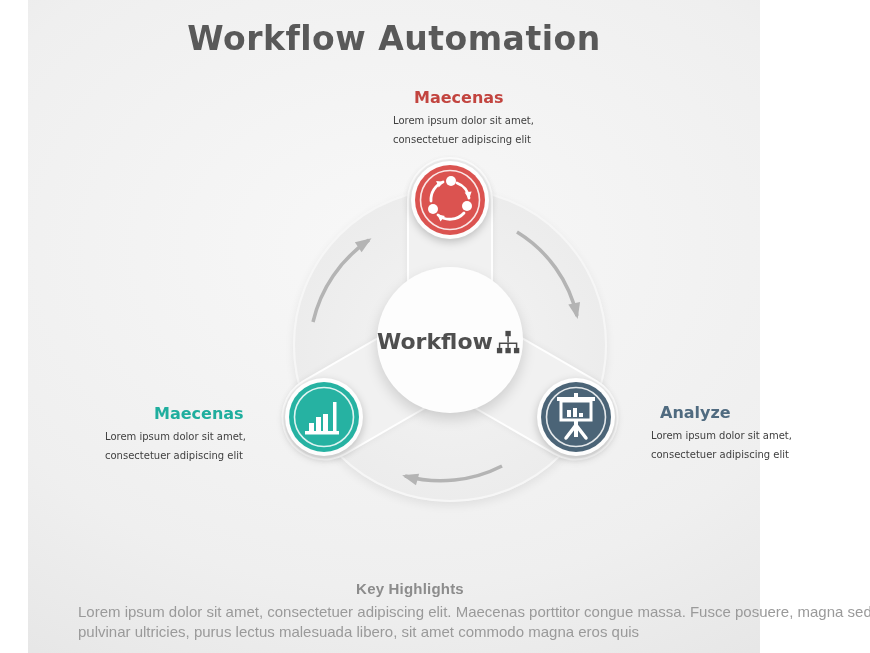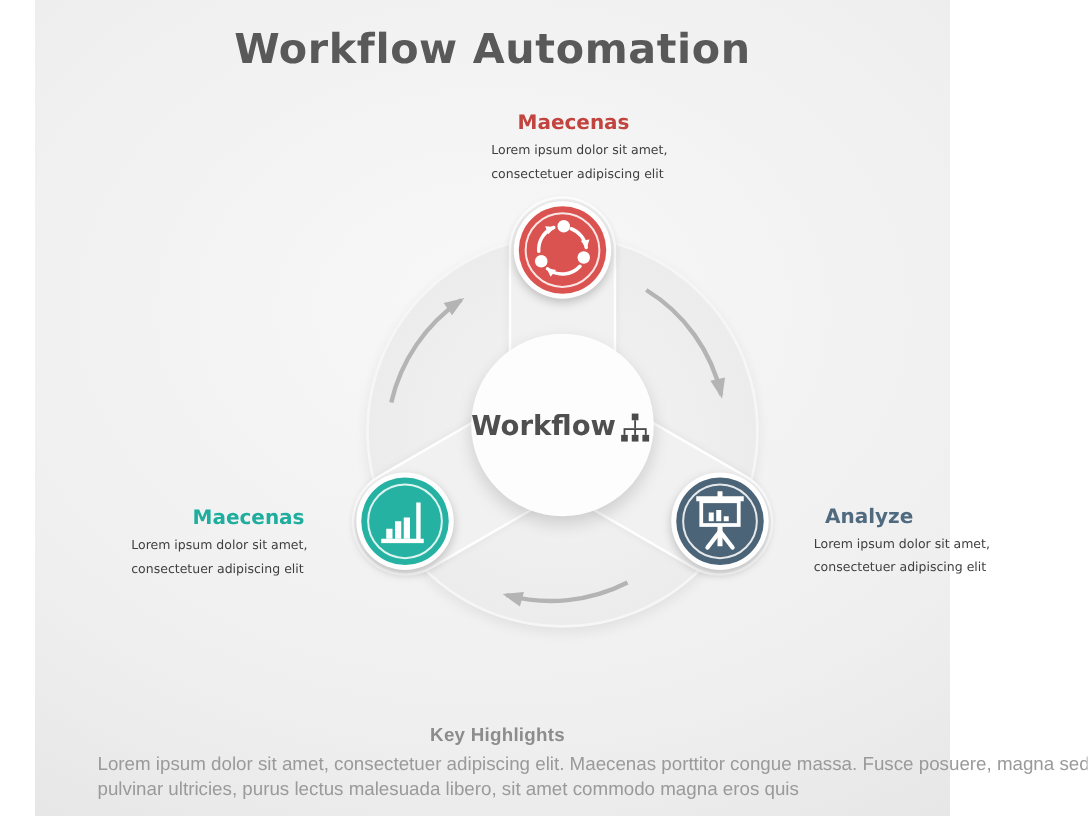--- a/index.html
+++ b/index.html
@@ -46,21 +46,21 @@
   .callout .lbl{font-size:16px;font-weight:bold;margin-bottom:4px;}
   .callout .txt{font-size:10px;line-height:19px;color:#3f3f3f;width:172px;}
   .c-automate{left:365px;top:88px;}
   .c-automate .lbl{padding-left:21px;}
   .c-analyze{left:77px;top:404px;}
   .c-analyze .lbl{padding-left:49px;}
   .c-monitor{left:623px;top:403px;}
   .c-monitor .lbl{padding-left:9px;}
   
   .footer-heading{
-    position:absolute;top:580px;left:4px;width:100%;text-align:center;
+    position:absolute;top:580px;left:16px;width:100%;text-align:center;
     font-family:"Liberation Sans",sans-serif;font-size:15px;font-weight:bold;color:#8c8c8c;letter-spacing:.2px;
   }
   .footer-text{
     position:absolute;top:602px;left:50px;width:795px;
     font-family:"Liberation Sans",sans-serif;font-size:15px;line-height:20px;color:#9a9a9a;
   }
 </style>
 </head>
 <body>
 

